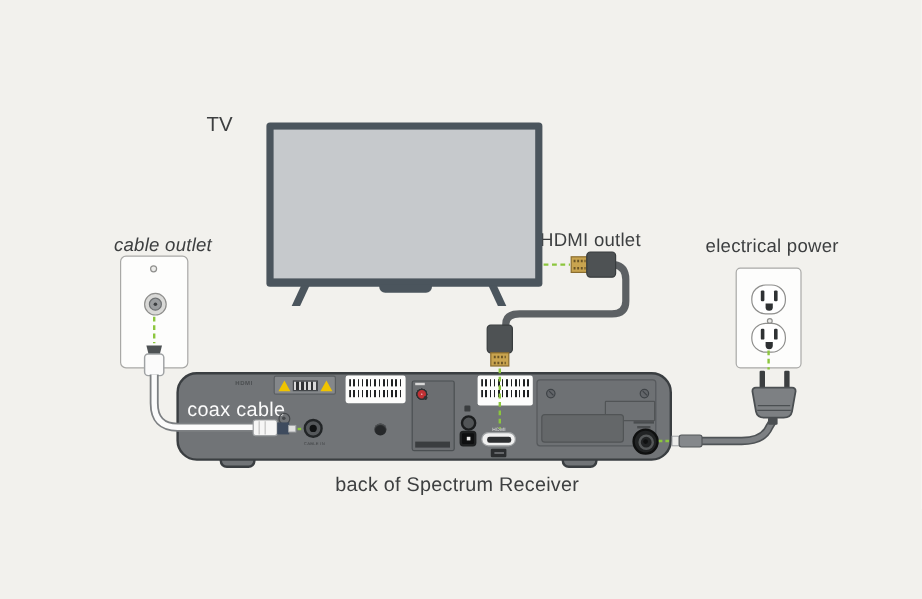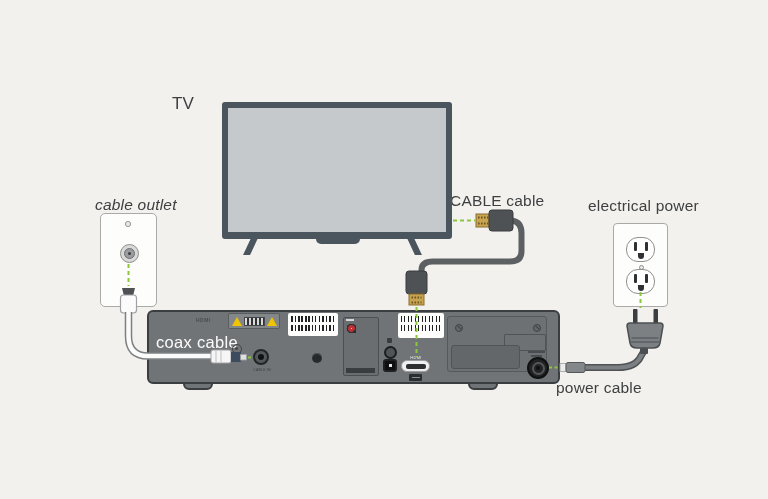--- a/index.html
+++ b/index.html
@@ -24,21 +24,21 @@
   .coax-jack{position:absolute;left:19px;top:30px;width:19px;height:19px;border-radius:50%;background:#d9d9d7;border:1.5px solid #8f8f8d;box-sizing:border-box;}
   .coax-jack .mid{position:absolute;left:2.5px;top:2.5px;width:11px;height:11px;border-radius:50%;background:#9a9d9f;border:1px solid #6e7173;box-sizing:border-box;}
   .coax-jack .dot{position:absolute;left:6.5px;top:6.5px;width:3px;height:3px;border-radius:50%;background:#3c3f41;}
   .elec-plate{left:613px;top:223px;width:55px;height:84px;border-radius:4px;}
   .receptacle{position:absolute;left:12px;width:29px;height:25px;border:1.5px solid #8f8f8d;border-radius:12px;background:#fff;box-sizing:border-box;}
   .receptacle .slot{position:absolute;top:4px;width:3.5px;height:9px;background:#2e3133;border-radius:1px;}
   .receptacle .slot.l{left:6.5px;} .receptacle .slot.r{left:17.5px;}
   .receptacle .ground{position:absolute;left:11px;top:15px;width:5.5px;height:6px;background:#2e3133;border-radius:0 0 3px 3px;}
   
   .foot{position:absolute;top:378px;width:30px;height:12px;background:var(--recv,#717477);border:2px solid var(--recv-border,#3a3e41);border-radius:0 0 6px 6px;z-index:0;box-sizing:border-box;}
-  .receiver{position:absolute;left:147px;top:310px;width:413px;height:74px;background:var(--recv,#717477);border:2.5px solid var(--recv-border,#3a3e41);border-radius:6px;z-index:1;box-sizing:border-box;}
+  .receiver{position:absolute;left:147px;top:310px;width:413px;height:74px;background:var(--recv,#717477);border:2.5px solid var(--recv-border,#3a3e41);border-radius:17px;z-index:1;box-sizing:border-box;}
   .receiver *{position:absolute;box-sizing:border-box;}
   .embossed{left:47px;top:5px;font-size:5px;font-weight:bold;color:#4b4e50;letter-spacing:.5px;}
   .warn-sticker{left:79px;top:1px;width:52px;height:16px;background:#84878a;border:1px solid #595d60;border-radius:2px;}
   .tri{width:0;height:0;border-left:5px solid transparent;border-right:5px solid transparent;border-bottom:9px solid var(--warn,#f0c400);top:2.5px;}
   .tri.l{left:3px;} .tri.r{left:38px;}
   .warn-mid{left:15px;top:3px;width:21px;height:9px;background:repeating-linear-gradient(90deg,#d9d9d9 0 2px,#2f3133 2px 4px);border:1px solid #44474a;}
   .coax-text{left:7px;top:21px;font-size:16.5px;color:#fbfbfb;font-weight:400;letter-spacing:.3px;}
   .coax-ico{left:83px;top:32px;width:10px;height:10px;border:1.5px solid #44474a;border-radius:50%;}
   .coax-ico::after{content:"";position:absolute;left:2.3px;top:2.3px;width:3px;height:3px;border-radius:50%;background:#44474a;}
   .sticker{background:#fdfdfc;border-radius:2px;padding:3px 3px;}
@@ -83,23 +83,23 @@
   .power-cable-label{left:556px;top:379px;}
   .caption{left:231px;top:395px;width:300px;text-align:center;font-size:16.5px;}
 </style>
 </head>
 <body>
 
 <div class="canvas">
 
   <div class="lbl tv-label">TV</div>
   <div class="lbl cable-outlet-label">cable outlet</div>
-  <div class="lbl hdmi-cable-label">CABLE cable</div>
+  <div class="lbl hdmi-cable-label">HDMI outlet</div>
   <div class="lbl elec-label">electrical power</div>
-  <div class="lbl power-cable-label">power cable</div>
+  <div class="lbl caption">back of Spectrum Receiver</div>
 
   <div class="tv">
     <div class="tv-screen"></div>
   </div>
   <div class="tv-leg left"></div>
   <div class="tv-leg right"></div>
   <div class="tv-tab"></div>
 
 
   <div class="wallplate coax-plate">

